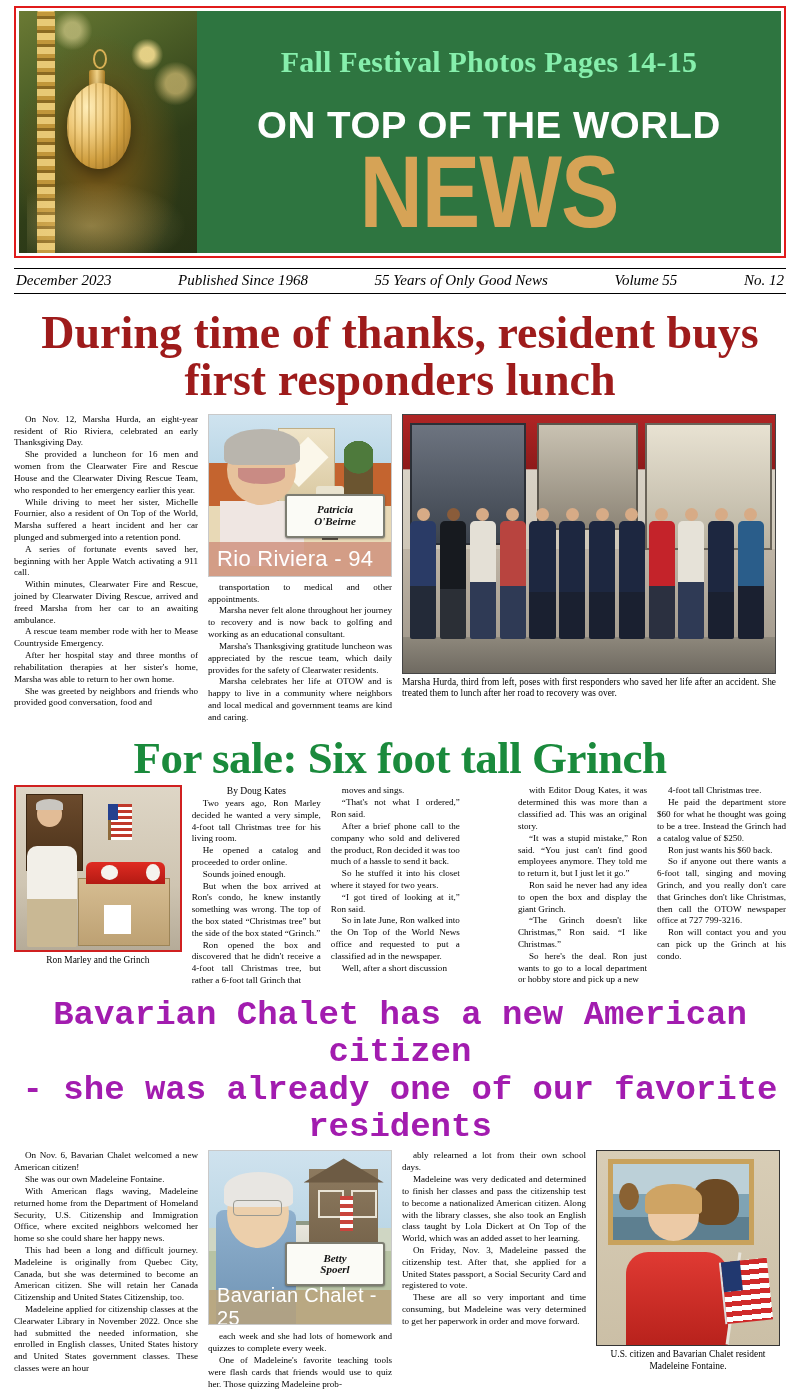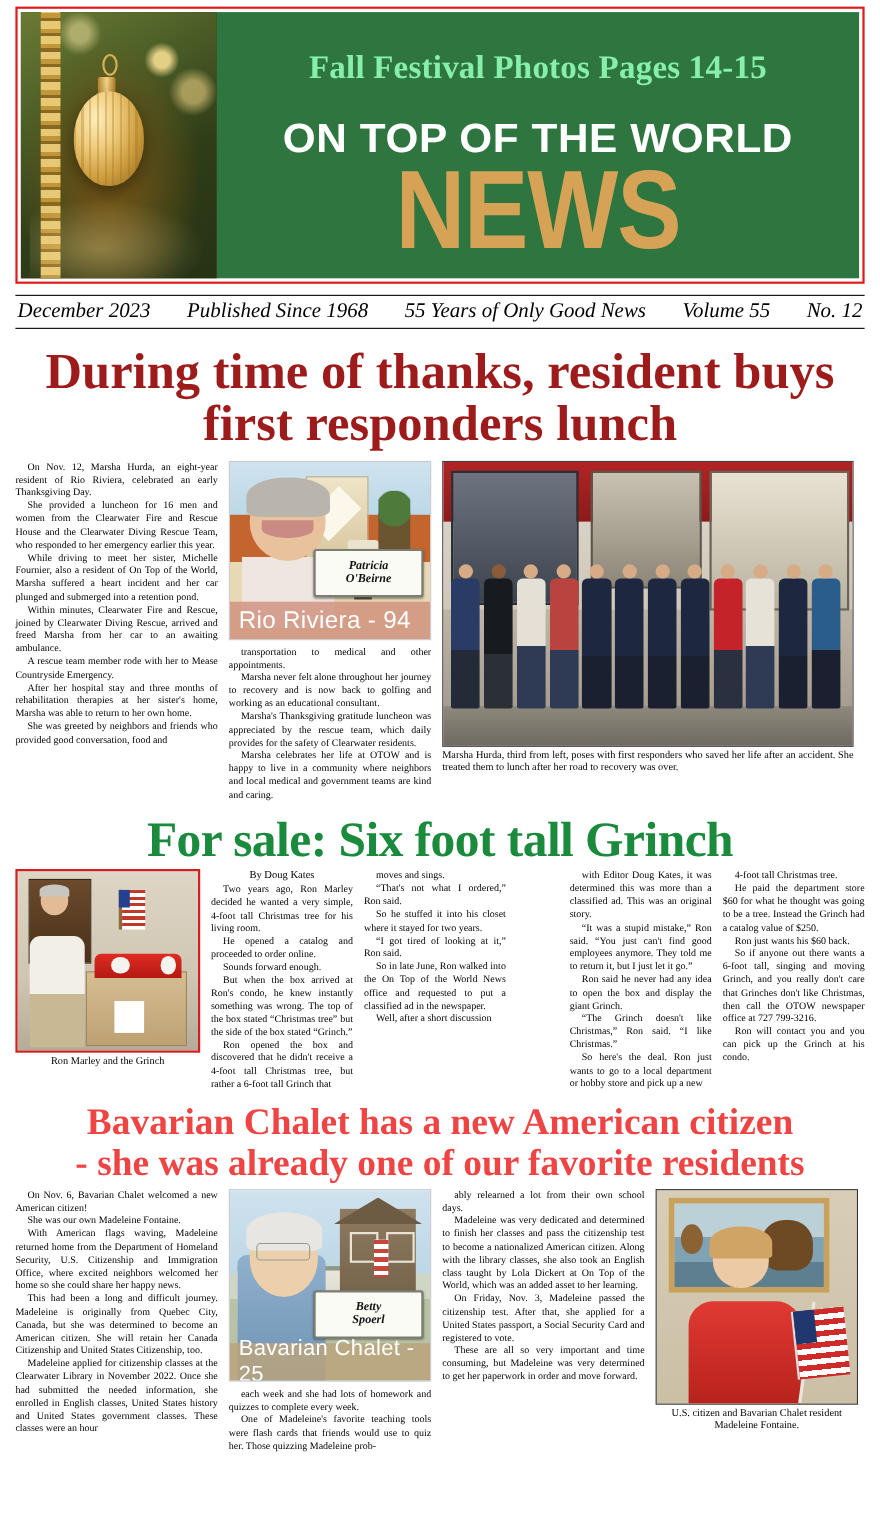--- a/index.html
+++ b/index.html
@@ -108,35 +108,35 @@
 
   
   .dateline{
     margin:10px 14px 0 14px;
     border-top:1.5px solid #000;
     border-bottom:1.5px solid #000;
     padding:3px 2px 4px 2px;
     display:flex;
     justify-content:space-between;
     font-style:italic;
-    font-size:19px;
+    font-size:15px;
     font-family:"Liberation Serif", serif;
   }
   .dateline span{white-space:nowrap;}
 
   
   .hl{
     text-align:center;
     font-family:"Liberation Serif", serif;
     font-weight:bold;
     line-height:1.02;
   }
   .hl-a{color:#9e1b1b;font-size:46px;margin:16px 30px 0 30px;}
   .hl-b{color:#1a8a3c;font-size:45px;margin:12px 10px 2px 10px;letter-spacing:-.5px;}
-  .hl-c{color:#ef4444;font-size:34px;margin:10px 18px 4px 18px;line-height:1.1;}
+  .hl-c{color:#a21caf;font-size:34px;margin:10px 18px 4px 18px;line-height:1.1;font-family:Liberation Mono, monospace;}
 
   
   .cols{display:flex;margin:0 14px;gap:10px;}
   .col{font-size:9.1px;line-height:1.30;text-align:justify;
        font-family:"Liberation Serif", serif;}
   .col p{margin:0;text-indent:11px;}
   .byline{text-align:center;text-indent:0 !important;font-size:9.6px;}
   .cap{font-size:9.4px;line-height:1.22;text-align:justify;margin-top:3px;
        font-family:"Liberation Serif", serif;}
   .cap.center{text-align:center;}
@@ -257,20 +257,21 @@
   </div>
 
   <div class="hl hl-a">During time of thanks, resident buys first responders lunch</div>
 
   <div class="cols" style="margin-top:10px;">
 
     <div class="col" style="width:184px;">
       <p>On Nov. 12, Marsha Hurda, an eight-year resident of Rio Riviera, celebrated an early Thanksgiving Day.</p>
       <p>She provided a luncheon for 16 men and women from the Clearwater Fire and Rescue House and the Clearwater Diving Rescue Team, who responded to her emergency earlier this year.</p>
       <p>While driving to meet her sister, Michelle Fournier, also a resident of On Top of the World, Marsha suffered a heart incident and her car plunged and submerged into a retention pond.</p>
+      <p>A series of fortunate events saved her, beginning with her Apple Watch activating a 911 call.</p>
       <p>Within minutes, Clearwater Fire and Rescue, joined by Clearwater Diving Rescue, arrived and freed Marsha from her car to an awaiting ambulance.</p>
       <p>A rescue team member rode with her to Mease Countryside Emergency.</p>
       <p>After her hospital stay and three months of rehabilitation therapies at her sister's home, Marsha was able to return to her own home.</p>
       <p>She was greeted by neighbors and friends who provided good conversation, food and</p>
     </div>
 
     <div style="width:184px;">
 
       <div style="height:163px;">
         <div class="adbox">
@@ -379,28 +380,29 @@
           <div class="boxlabel"></div>
         </div>
       </div>
       <div class="cap center">Ron Marley and the Grinch</div>
     </div>
 
     <div class="col" style="width:140px;">
       <p class="byline">By Doug Kates</p>
       <p>Two years ago, Ron Marley decided he wanted a very simple, 4-foot tall Christmas tree for his living room.</p>
       <p>He opened a catalog and proceeded to order online.</p>
-      <p>Sounds forward enough.</p>
+      <p>Sounds joined enough.</p>
       <p>But when the box arrived at Ron's condo, he knew instantly something was wrong. The top of the box stated “Christmas tree” but the side of the box stated “Grinch.”</p>
       <p>Ron opened the box and discovered that he didn't receive a 4-foot tall Christmas tree, but rather a 6-foot tall Grinch that</p>
     </div>
 
     <div class="col" style="width:140px;">
       <p>moves and sings.</p>
       <p>“That's not what I ordered,” Ron said.</p>
+      <p>After a brief phone call to the company who sold and delivered the product, Ron decided it was too much of a hassle to send it back.</p>
       <p>So he stuffed it into his closet where it stayed for two years.</p>
       <p>“I got tired of looking at it,” Ron said.</p>
       <p>So in late June, Ron walked into the On Top of the World News office and requested to put a classified ad in the newspaper.</p>
       <p>Well, after a short discussion</p>
     </div>
 
     <div class="col" style="width:140px;margin-left:48px;">
       <p>with Editor Doug Kates, it was determined this was more than a classified ad. This was an original story.</p>
       <p>“It was a stupid mistake,” Ron said. “You just can't find good employees anymore. They told me to return it, but I just let it go.”</p>
       <p>Ron said he never had any idea to open the box and display the giant Grinch.</p>

